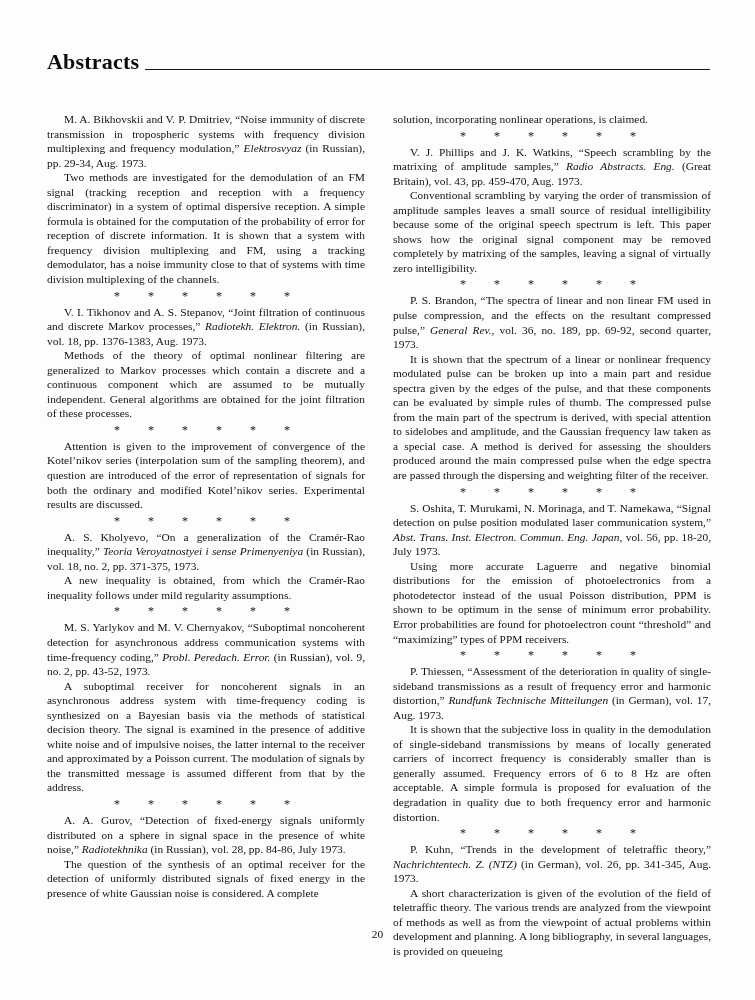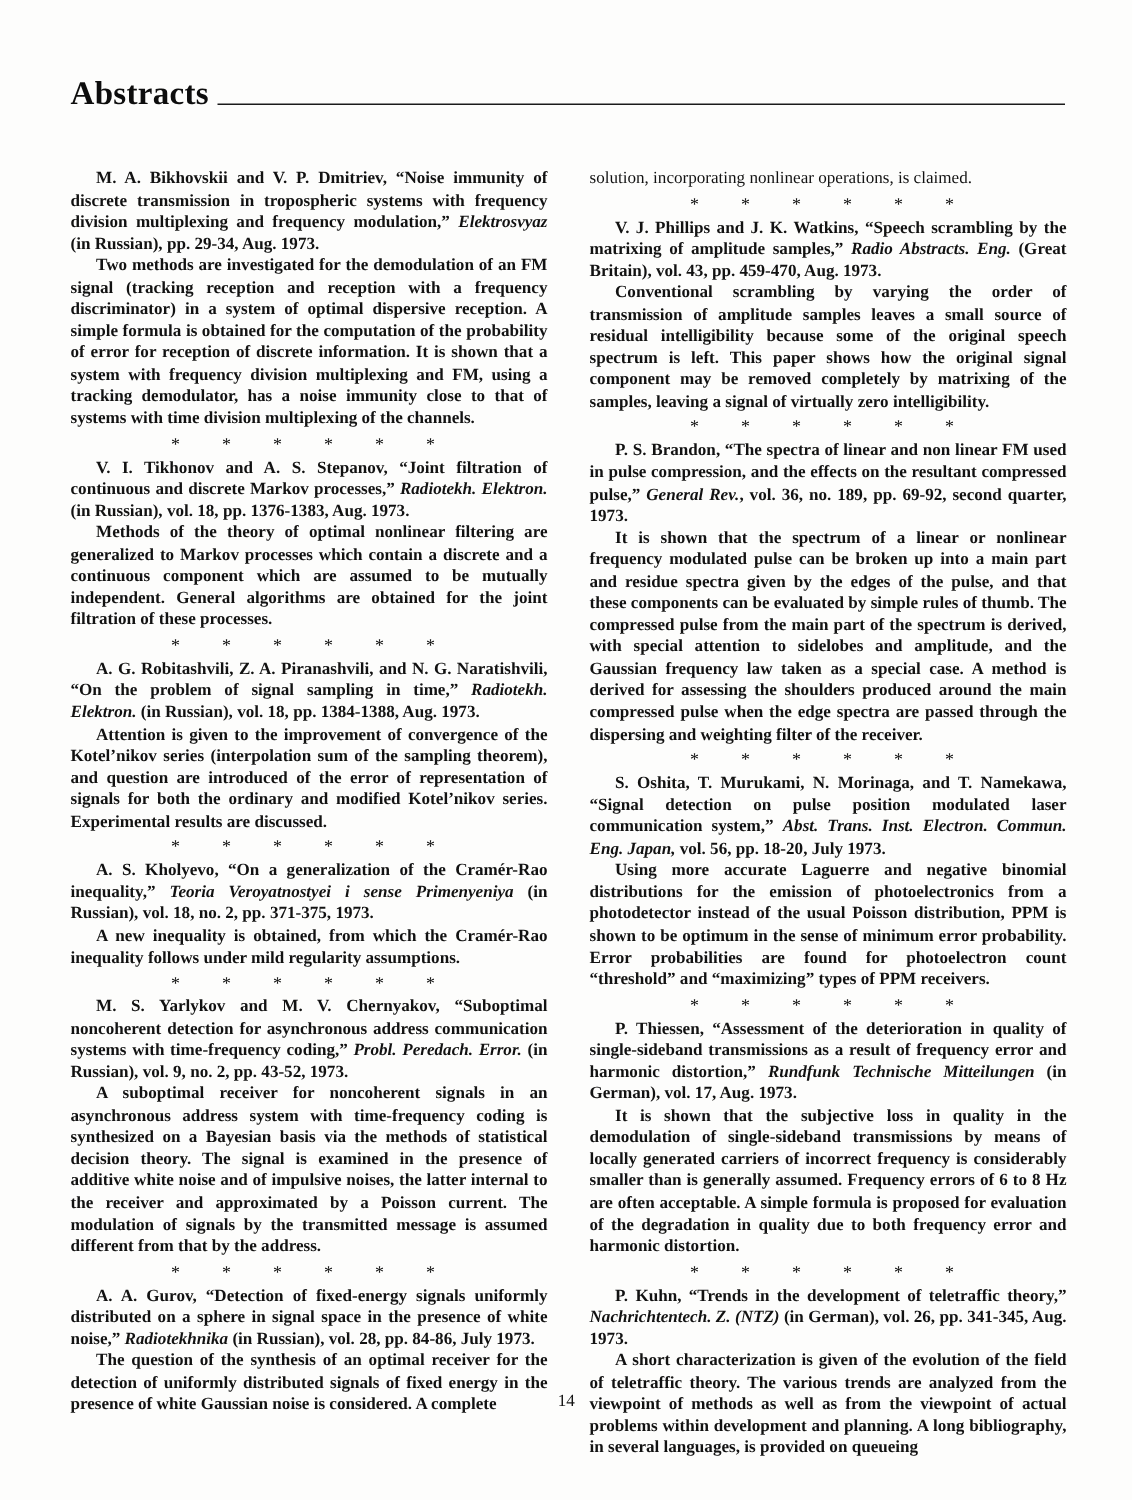--- a/index.html
+++ b/index.html
@@ -62,21 +62,20 @@
     font-size: 11.4px;
     line-height: 14.55px;
     text-align: justify;
     text-justify: inter-word;
     color: #121212;
     -webkit-hyphens: none;
     hyphens: none;
   }
   .para.indent {
     text-indent: 17px;
-    font-weight: bold;
   }
   .para.cont {
     text-indent: 0;
   }
   .para i {
     font-style: italic;
   }
   .stars {
     display: flex;
     justify-content: center;
@@ -128,21 +127,20 @@
         <p class="para indent">V. I. Tikhonov and A. S. Stepanov, “Joint filtration of continuous and discrete Markov processes,” <i>Radiotekh. Elektron.</i> (in Russian), vol. 18, pp. 1376-1383, Aug. 1973.</p>
         <p class="para indent">Methods of the theory of optimal nonlinear filtering are generalized to Markov processes which contain a discrete and a continuous component which are assumed to be mutually independent. General algorithms are obtained for the joint filtration of these processes.</p>
         <div class="stars">
           <span>*</span>
           <span>*</span>
           <span>*</span>
           <span>*</span>
           <span>*</span>
           <span>*</span>
         </div>
-        <p class="para indent">A. G. Robitashvili, Z. A. Piranashvili, and N. G. Naratishvili, “On the problem of signal sampling in time,” <i>Radiotekh. Elektron.</i> (in Russian), vol. 18, pp. 1384-1388, Aug. 1973.</p>
         <p class="para indent">Attention is given to the improvement of convergence of the Kotel’nikov series (interpolation sum of the sampling theorem), and question are introduced of the error of representation of signals for both the ordinary and modified Kotel’nikov series. Experimental results are discussed.</p>
         <div class="stars">
           <span>*</span>
           <span>*</span>
           <span>*</span>
           <span>*</span>
           <span>*</span>
           <span>*</span>
         </div>
         <p class="para indent">A. S. Kholyevo, “On a generalization of the Cramér-Rao inequality,” <i>Teoria Veroyatnostyei i sense Primenyeniya</i> (in Russian), vol. 18, no. 2, pp. 371-375, 1973.</p>
@@ -216,15 +214,15 @@
           <span>*</span>
           <span>*</span>
           <span>*</span>
           <span>*</span>
         </div>
         <p class="para indent">P. Kuhn, “Trends in the development of teletraffic theory,” <i>Nachrichtentech. Z. (NTZ)</i> (in German), vol. 26, pp. 341-345, Aug. 1973.</p>
         <p class="para indent">A short characterization is given of the evolution of the field of teletraffic theory. The various trends are analyzed from the viewpoint of methods as well as from the viewpoint of actual problems within development and planning. A long bibliography, in several languages, is provided on queueing</p>
       </div>
   </div>
 
-  <div class="folio">14</div>
+  <div class="folio">20</div>
 
 </div>
 
 </body></html>

